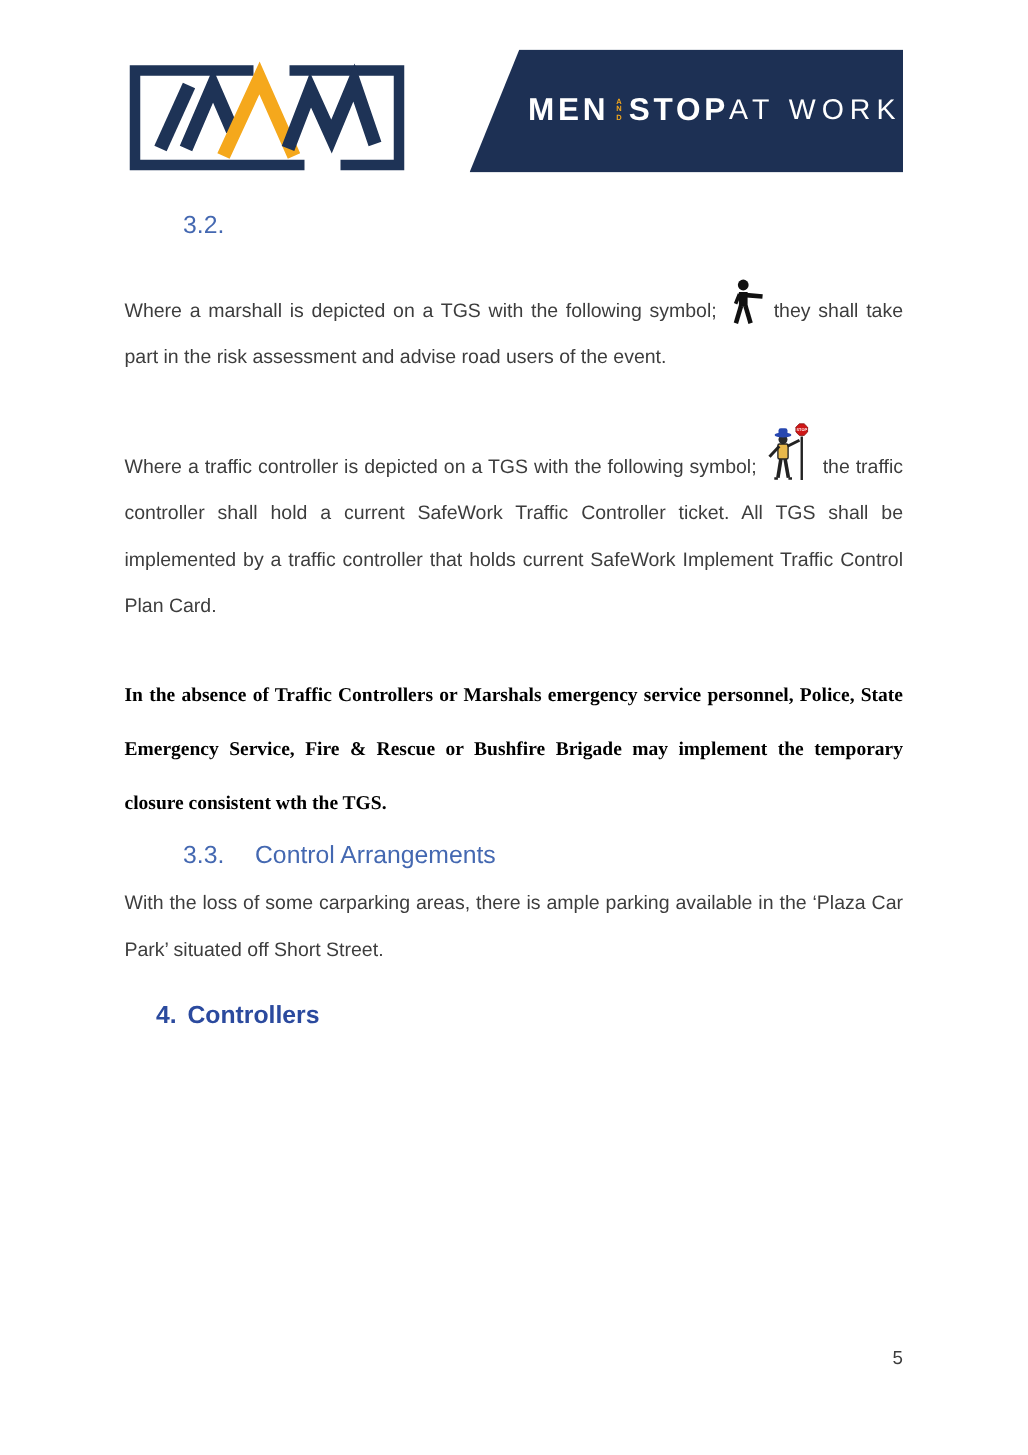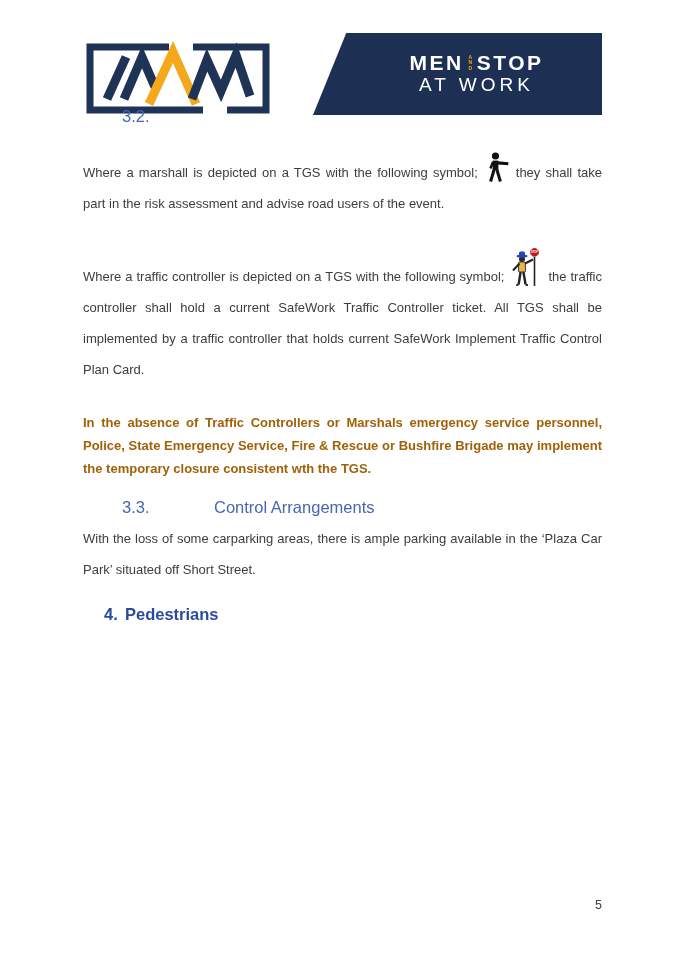--- a/index.html
+++ b/index.html
@@ -27,21 +27,21 @@
     width: 185px; height: 80px;
   }
   .banner {
     position: absolute;
     left: 313px; top: 0;
     width: 289px; height: 82px;
     background: #1d3054;
     clip-path: polygon(11.5% 0, 100% 0, 100% 100%, 0 100%);
     color: #ffffff;
     display: flex;
-    flex-direction: column;
+    flex-direction: row;
     align-items: center;
     justify-content: center;
     padding-left: 38px;
   }
   .banner-line1 {
     display: flex;
     align-items: center;
     font-size: 21px;
     font-weight: bold;
     letter-spacing: 2.5px;
@@ -62,54 +62,54 @@
   .banner-line2 {
     font-size: 19px;
     font-weight: normal;
     letter-spacing: 4px;
     line-height: 1.15;
   }
 
   
   .content {
     position: absolute;
-    top: 107px;
+    top: 141px;
     left: 83px;
     width: 519px;
     color: #3d3d3d;
     font-size: 13px;
   }
   .sub-heading {
     display: flex;
     align-items: baseline;
     color: #4468b1;
     font-size: 16.5px;
     font-weight: 500;
     margin-left: 39px;
   }
   .sub-heading .num { width: 48px; }
   .body-para {
     text-align: justify;
     line-height: 31px;
     margin-top: 6px;
   }
   .spaced { margin-top: 26px; }
-  .bold-para { font-weight: bold; color: #a16207; line-height: 23px; }
+  .bold-para { font-weight: bold; color: #000000; line-height: 36px; font-family: Liberation Serif, serif; }
 
   .num-heading {
     display: flex;
     align-items: baseline;
     color: #2b4a9e;
     font-size: 16.5px;
     font-weight: bold;
     margin-left: 21px;
     margin-top: 20px;
   }
   .num-heading .num { width: 21px; }
-  .h-gap-33 { margin-top: 18px; gap: 44px; }
+  .h-gap-33 { margin-top: 8px; }
 
   .inline-icon {
     display: inline-block;
     vertical-align: -9px;
     margin: 0 5px 0 7px;
   }
   .inline-icon.marshall { vertical-align: -6px; }
 
   .page-number {
     position: absolute;
@@ -184,21 +184,21 @@
 
     <h2 class="sub-heading h-gap-33">
       <span class="num">3.3.</span>
       <span class="ttl">Control Arrangements</span>
     </h2>
 
     <p class="body-para">With the loss of some carparking areas, there is ample parking available in the ‘Plaza Car Park’ situated off Short Street.</p>
 
     <h2 class="num-heading">
       <span class="num">4.</span>
-      <span class="ttl">Pedestrians</span>
+      <span class="ttl">Controllers</span>
     </h2>
 
 
   </div>
 
   <div class="page-number">5</div>
 
 </div>
 
 </body></html>

